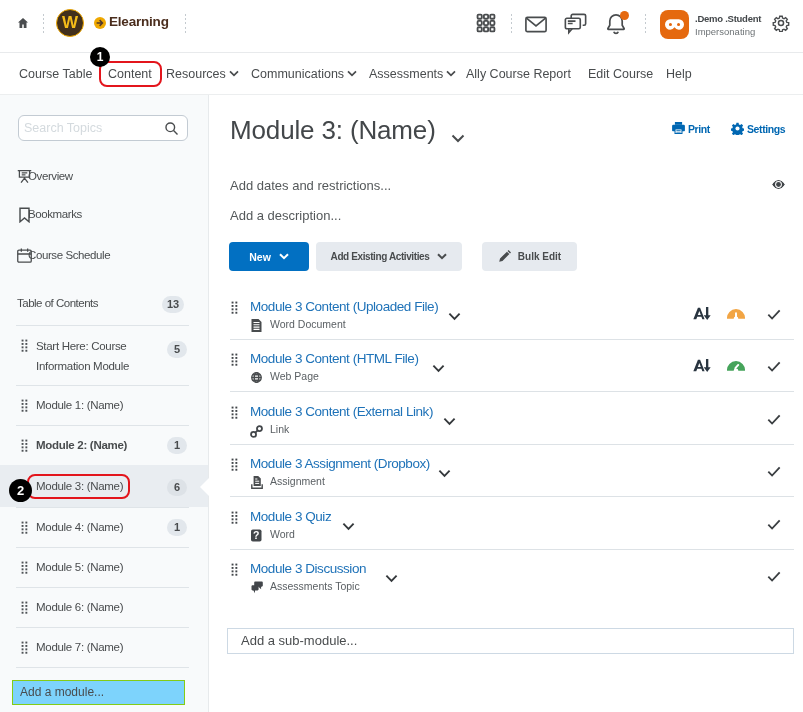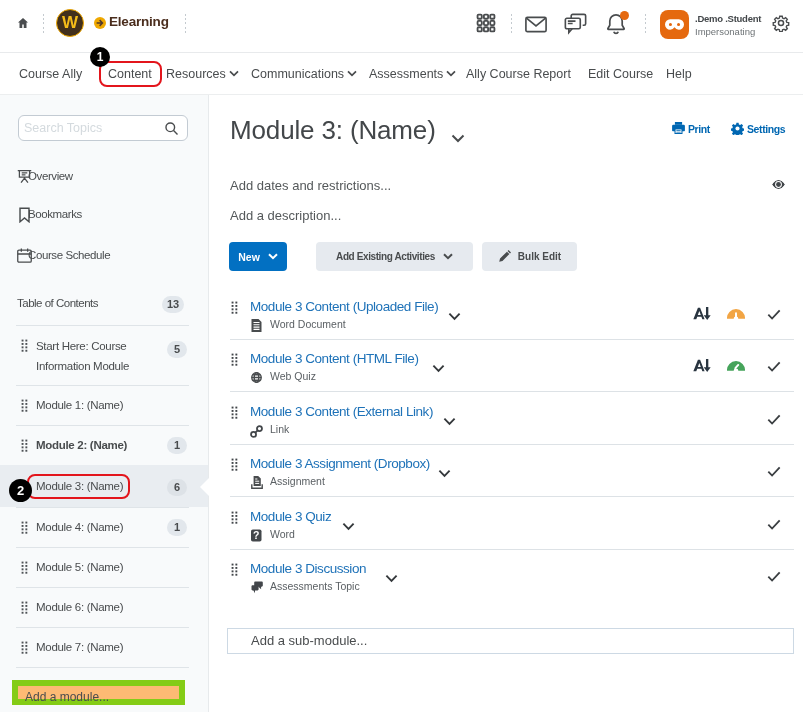--- a/index.html
+++ b/index.html
@@ -34,42 +34,42 @@
 .pill { position:absolute; background:#e2e7ec; color:#494c4e; font-size:11px; font-weight:bold;
   border-radius:9px; width:20px; height:17px; text-align:center; line-height:17px; }
 .sdiv { position:absolute; left:16px; width:173px; height:1px; background:#dfe4e8; }
 .mlbl { position:absolute; left:36px; font-size:11.5px; letter-spacing:-0.3px; }
 .mdrag { position:absolute; left:21px; }
 #selbg { position:absolute; left:0px; top:370px; width:208px; height:42px; background:#e9edf1; }
 #seltri { position:absolute; left:200px; top:383px; z-index:10; width:0; height:0;
   border-right:9px solid #fff; border-top:9px solid transparent; border-bottom:9px solid transparent; }
 #redbox2 { position:absolute; left:27px; top:379px; width:103px; height:25px;
   border:2px solid #e3151c; border-radius:8px; background:transparent; }
-#addmod { position:absolute; left:12px; top:585px; width:173px; height:25px; background:#fdba74;
-  border:6px solid #84cc16; font-size:12px; color:#494c4e; line-height:23px; padding-left:7px; }
+#addmod { position:absolute; left:12px; top:585px; width:173px; height:25px; background:#7dd3fc;
+  border:1px solid #84cc16; font-size:12px; color:#494c4e; line-height:23px; padding-left:7px; }
 #main { position:absolute; left:209px; top:95px; width:594px; height:617px; background:#fff; }
 #h1 { position:absolute; left:21px; top:20px; font-size:26px; color:#43474a; letter-spacing:-0.15px; }
 .ta { color:#0067b2; font-weight:bold; font-size:10.5px; letter-spacing:-0.4px; }
 #adddates { position:absolute; left:21px; top:83px; font-size:13px; color:#54585a; }
 #adddesc { position:absolute; left:21px; top:113px; font-size:13px; color:#54585a; }
 .btn { position:absolute; top:147px; height:29px; border-radius:4px; font-size:10.5px; font-weight:bold;
   display:flex; align-items:center; justify-content:center; gap:8px; }
 .btn.blue { background:#0270c2; color:#fff; }
 .btn.gray { background:#e6eaef; color:#494c4e; }
 .item { position:absolute; left:21px; width:564px; height:52px; border-bottom:1px solid #dde2e6; }
 .dots { position:absolute; left:1px; top:13px; }
 .ittl { position:absolute; left:20px; top:12px; font-size:13.5px; line-height:13px; color:#1e72b8; white-space:nowrap; letter-spacing:-0.45px; }
 .isub { position:absolute; left:40px; top:31px; font-size:10.5px; line-height:11px; color:#5b6064; }
 .iticn { position:absolute; left:21px; top:31px; }
 .ichev { position:absolute; top:24px; }
 .aicn { position:absolute; left:463px; top:18px; }
 .gicn { position:absolute; left:497px; top:16.5px; }
 .cicn { position:absolute; left:537px; top:18px; }
 #addsub { position:absolute; left:18px; top:533px; width:567px; height:26px; background:#fff;
-  border:1px solid #cdd9e4; font-size:13px; color:#494c4e; line-height:24px; padding-left:23px; }
+  border:1px solid #cdd9e4; font-size:13px; color:#494c4e; line-height:24px; padding-left:13px; }
 </style>
 </head>
 <body>
 <div id="topbar">
   <svg style="position:absolute;left:17px;top:17px;" width="12" height="12" viewBox="0 0 24 24" fill="#494c4e">
       <path d="M12 2l10 9h-3v11h-5.5v-7h-3v7H5V11H2z"></path>
     </svg>
   <div class="vdots" style="left:43px;"></div>
   <div id="wcirc">W</div>
   <svg style="position:absolute;left:94px;top:17px;" width="12" height="12" viewBox="0 0 16 16">
@@ -111,21 +111,21 @@
       <path d="M6 0h10a6 6 0 0 1 6 6 6 6 0 0 1-6 6 6 6 0 0 1-5-2.7A6 6 0 0 1 6 12 6 6 0 0 1 0 6a6 6 0 0 1 6-6zm.3 4.2A1.8 1.8 0 1 0 6.3 7.8 1.8 1.8 0 0 0 6.3 4.2zm9.4 0a1.8 1.8 0 1 0 0 3.6 1.8 1.8 0 0 0 0-3.6z"></path>
     </svg>
   <div id="uname">.Demo .Student</div>
   <div id="usub">Impersonating</div>
   <svg style="position:absolute;left:772px;top:14px;" width="18" height="18" viewBox="0 0 24 24" fill="none" stroke="#494c4e" stroke-width="2">
       <circle cx="12" cy="12" r="3.4"></circle>
       <path d="M10.2 2.2h3.6l.5 2.7 2.1.9 2.3-1.6 2.5 2.5-1.6 2.3.9 2.1 2.7.5v3.6l-2.7.5-.9 2.1 1.6 2.3-2.5 2.5-2.3-1.6-2.1.9-.5 2.7h-3.6l-.5-2.7-2.1-.9-2.3 1.6-2.5-2.5 1.6-2.3-.9-2.1-2.7-.5v-3.6l2.7-.5.9-2.1-1.6-2.3 2.5-2.5 2.3 1.6 2.1-.9z" transform="scale(0.92) translate(1,1)"></path>
     </svg>
 </div>
 <div id="navbar">
-  <span class="nitem" style="left:19px;">Course Ally</span>
+  <span class="nitem" style="left:19px;">Course Table</span>
   <span class="nitem" style="left:108px;">Content</span>
   <div id="redbox1"></div>
   <div class="numcirc" style="left:90px; top:-6.5px; width:20px; height:20px; font-size:12px; line-height:20px;">1</div>
   <span class="nitem" style="left:166px;">Resources<svg class="nchev" width="10" height="7" viewBox="0 0 10 7" fill="none" stroke="#494c4e" stroke-width="1.7">
         <path d="M1 1.3l4 4 4-4"></path>
       </svg></span>
   <span class="nitem" style="left:251px;">Communications<svg class="nchev" width="10" height="7" viewBox="0 0 10 7" fill="none" stroke="#494c4e" stroke-width="1.7">
         <path d="M1 1.3l4 4 4-4"></path>
       </svg></span>
   <span class="nitem" style="left:369px;">Assessments<svg class="nchev" width="10" height="7" viewBox="0 0 10 7" fill="none" stroke="#494c4e" stroke-width="1.7">
@@ -281,24 +281,24 @@
           <path d="M0 4.5C2 1.2 4.2 0 6.5 0s4.5 1.2 6.5 4.5C11 7.8 8.8 9 6.5 9S2 7.8 0 4.5z"></path>
         </clipPath>
       </defs>
       <g clip-path="url(#ec)">
         <path d="M0 4.5C2 1.2 4.2 0 6.5 0s4.5 1.2 6.5 4.5C11 7.8 8.8 9 6.5 9S2 7.8 0 4.5z" fill="#42464a"></path>
         <circle cx="6.5" cy="4.5" r="3.4" fill="#fff"></circle>
         <circle cx="6.5" cy="4.5" r="2.4" fill="#42464a"></circle>
       </g>
     </svg>
   <div id="adddesc">Add a description...</div>
-  <div class="btn blue" style="left:20px; width:58px;">New<svg width="10" height="7" viewBox="0 0 10 7" fill="none" stroke="#fff" stroke-width="2">
+  <div class="btn blue" style="left:20px; width:80px;">New<svg width="10" height="7" viewBox="0 0 10 7" fill="none" stroke="#fff" stroke-width="2">
         <path d="M1 1.2l4 4 4-4"></path>
       </svg></div>
-  <div class="btn gray" style="left:107px; width:157px; font-size:10px; letter-spacing:-0.4px;">Add Existing Activities<svg width="10" height="7" viewBox="0 0 10 7" fill="none" stroke="#494c4e" stroke-width="2">
+  <div class="btn gray" style="left:107px; width:146px; font-size:10px; letter-spacing:-0.4px;">Add Existing Activities<svg width="10" height="7" viewBox="0 0 10 7" fill="none" stroke="#494c4e" stroke-width="2">
         <path d="M1 1.2l4 4 4-4"></path>
       </svg></div>
   <div class="btn gray" style="left:273px; width:95px; gap:7px; font-size:10px;"><svg width="13" height="13" viewBox="0 0 16 16" fill="#494c4e">
         <path d="M1.5 14.5l1-4 8.5-8.5 3 3-8.5 8.5zM11.8 1.2L13 0l3 3-1.2 1.2z"></path>
       </svg>Bulk Edit</div>
   <div class="item" style="top:193px;">
     <svg class="dots" width="7" height="13" viewBox="0 0 7 13" fill="#42464a">
         <rect x="0.6" y="0.6" width="1.9" height="1.9"></rect>
         <rect x="4.4" y="0.6" width="1.9" height="1.9"></rect>
         <rect x="0.6" y="4" width="1.9" height="1.9"></rect>
@@ -342,21 +342,21 @@
       </svg>
     <div class="ittl">Module 3 Content (HTML File)</div>
     <svg class="ichev" style="left:202px;" width="13" height="9" viewBox="0 0 14 9" fill="none" stroke="#34383b" stroke-width="2">
         <path d="M1.5 1.5l5.5 5.5 5.5-5.5"></path>
       </svg>
     <svg class="iticn" style="top:32px;" width="11" height="11" viewBox="0 0 14 14" fill="none" stroke="#494c4e" stroke-width="1.8">
         <circle cx="7" cy="7" r="6"></circle>
         <ellipse cx="7" cy="7" rx="2.9" ry="6"></ellipse>
         <path d="M1 7h12M1.9 3.6h10.2M1.9 10.4h10.2"></path>
       </svg>
-    <div class="isub">Web Quiz</div>
+    <div class="isub">Web Page</div>
     <div class="aicn"><svg width="18" height="13" viewBox="0 0 20 15" fill="#293540">
           <path d="M0 14L5.3 1h2.5L13 14h-2.6l-1.1-2.7H4.5L3.4 14zM5.2 9.2h3.4L6.9 4.7z"></path>
           <path d="M14.6 0h2.7v9.5h2.7l-4 5.5-4-5.5h2.6z"></path>
         </svg></div>
     <div class="gicn"><svg width="18" height="10" viewBox="0 0 20 11" fill="#46a45b">
           <path d="M10 0A10.2 10.2 0 0 0 0 10.8h7.4a2.6 2.6 0 0 1 5.2 0H20A10.2 10.2 0 0 0 10 0z"></path>
           <rect x="9.8" y="2.6" width="2.2" height="7" rx="1.1" fill="#fff" transform="rotate(42 10.9 6.1)"></rect>
         </svg></div>
     <div class="cicn"><svg width="14" height="11" viewBox="0 0 15 12" fill="none" stroke="#3b3f42" stroke-width="2">
           <path d="M1.3 6.2l4.1 4.2L13.7 1.5"></path>

